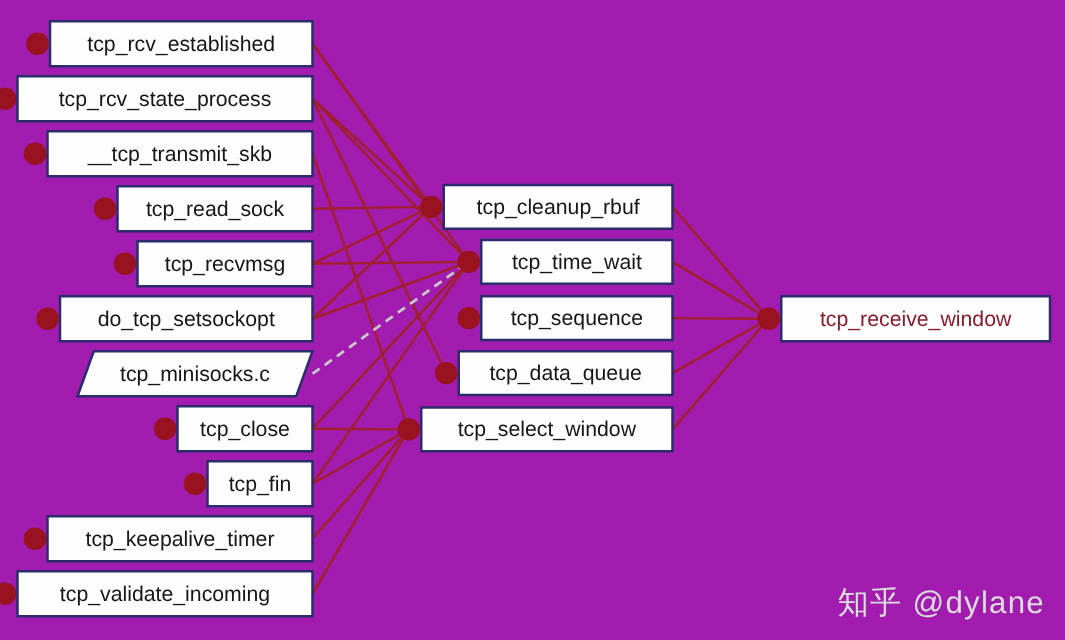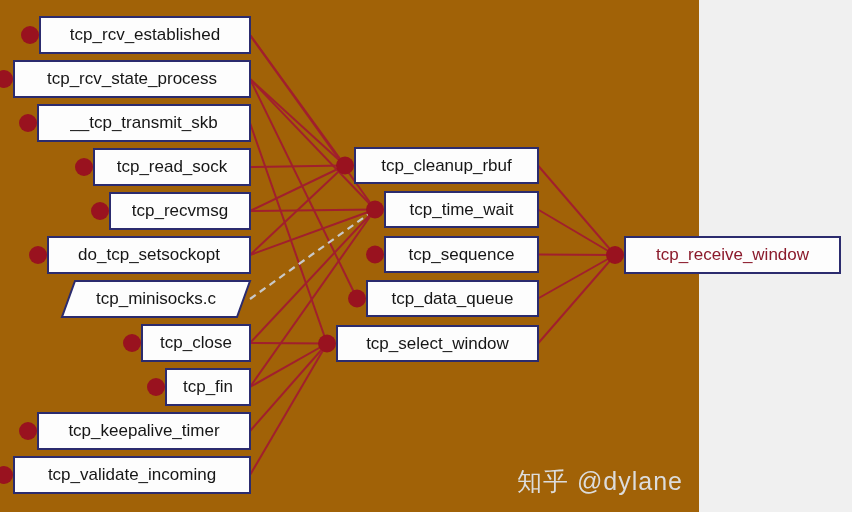--- a/index.html
+++ b/index.html
@@ -8,23 +8,23 @@
   }
   body {
     width: 852px;
     height: 512px;
     background: #f0f0f0;
     font-family: "Liberation Sans", sans-serif;
     overflow: hidden;
   }
   #canvas {
     position: relative;
-    width: 699px;
+    width: 852px;
     height: 512px;
-    background: #a16207;
+    background: #a21caf;
   }
   #graph-svg {
     position: absolute;
     left: 0;
     top: 0;
     width: 852px;
     height: 512px;
   }
   .node-box {
     fill: #fdfdfd;

